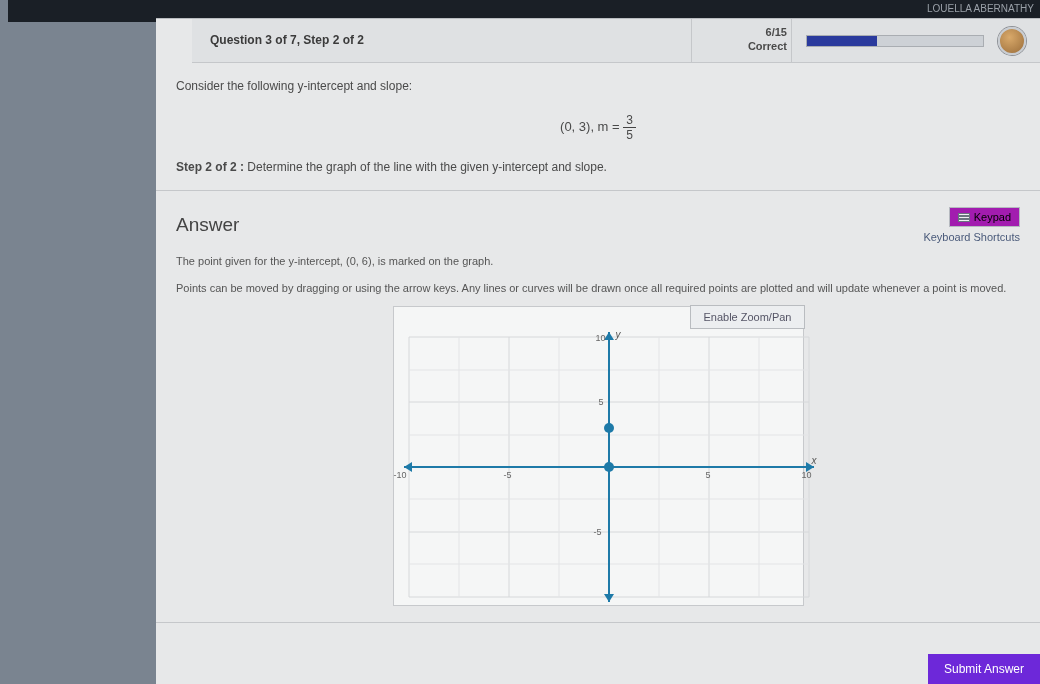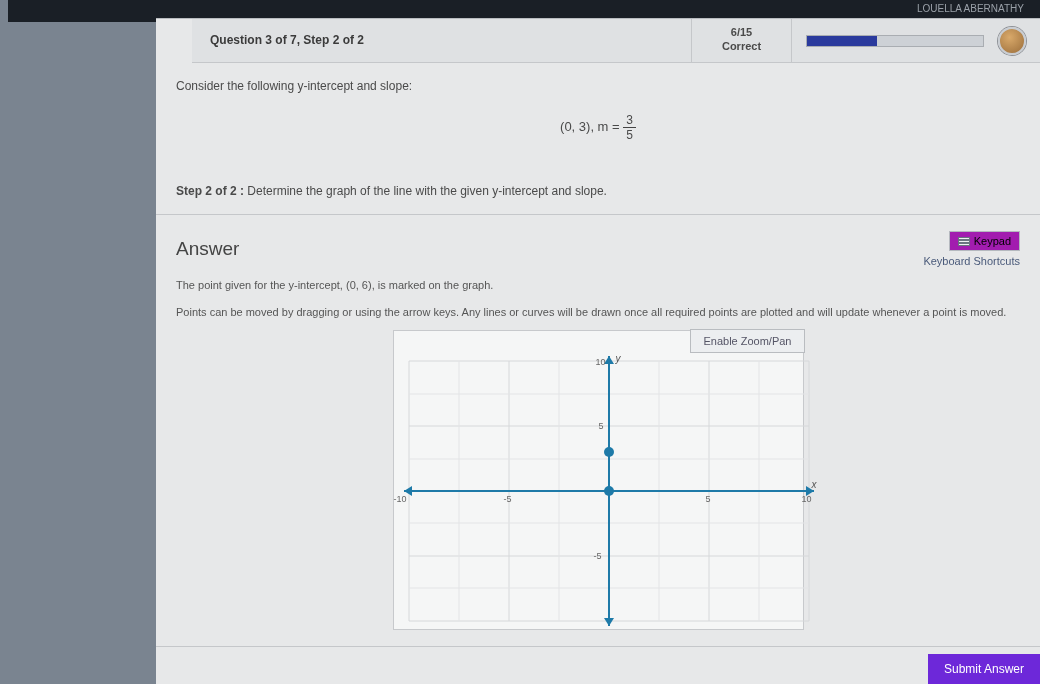--- a/index.html
+++ b/index.html
@@ -11,21 +11,21 @@
     overflow: hidden;
     position: relative;
     font-size: 12px;
     color: #4a4a4a;
   }
   .top-dark {
     background: #1a1f26;
     height: 22px;
     color: #9aa0a8;
     text-align: right;
-    padding-right: 16px;
+    padding-right: 6px;
     font-size: 10px;
     line-height: 18px;
     margin-left: 8px;
   }
   .main-panel {
     background: #e7e8e9;
     position: absolute;
     left: 156px;
     top: 18px;
     right: 0;
@@ -43,21 +43,21 @@
   .q-title {
     flex: 0 0 500px;
     font-weight: bold;
     font-size: 12px;
     padding: 14px 18px;
     color: #3b3b3b;
     border-right: 1px solid #c5c7ca;
   }
   .score-box {
     width: 100px;
-    text-align: center;
+    text-align: right;
     padding: 6px 4px;
     border-right: 1px solid #c5c7ca;
     font-size: 11px;
     font-weight: bold;
     line-height: 1.3;
   }
   .progress-wrap {
     flex: 1;
     display: flex;
     align-items: center;
@@ -96,21 +96,21 @@
     font-size: 13px;
   }
   .frac {
     display: inline-block;
     text-align: center;
     vertical-align: middle;
     font-size: 12px;
   }
   .frac .num { display: block; border-bottom: 1px solid #444; padding: 0 3px; }
   .frac .den { display: block; padding: 0 3px; }
-  .step-line { font-size: 12px; margin-top: 24px; }
+  .step-line { font-size: 12px; }
   .step-line b { font-weight: bold; }
   .answer-head {
     display: flex;
     justify-content: space-between;
     align-items: center;
   }
   .answer-label { font-size: 19px; color: #444; }
   .keypad-box {
     text-align: right;
     font-size: 11px;

